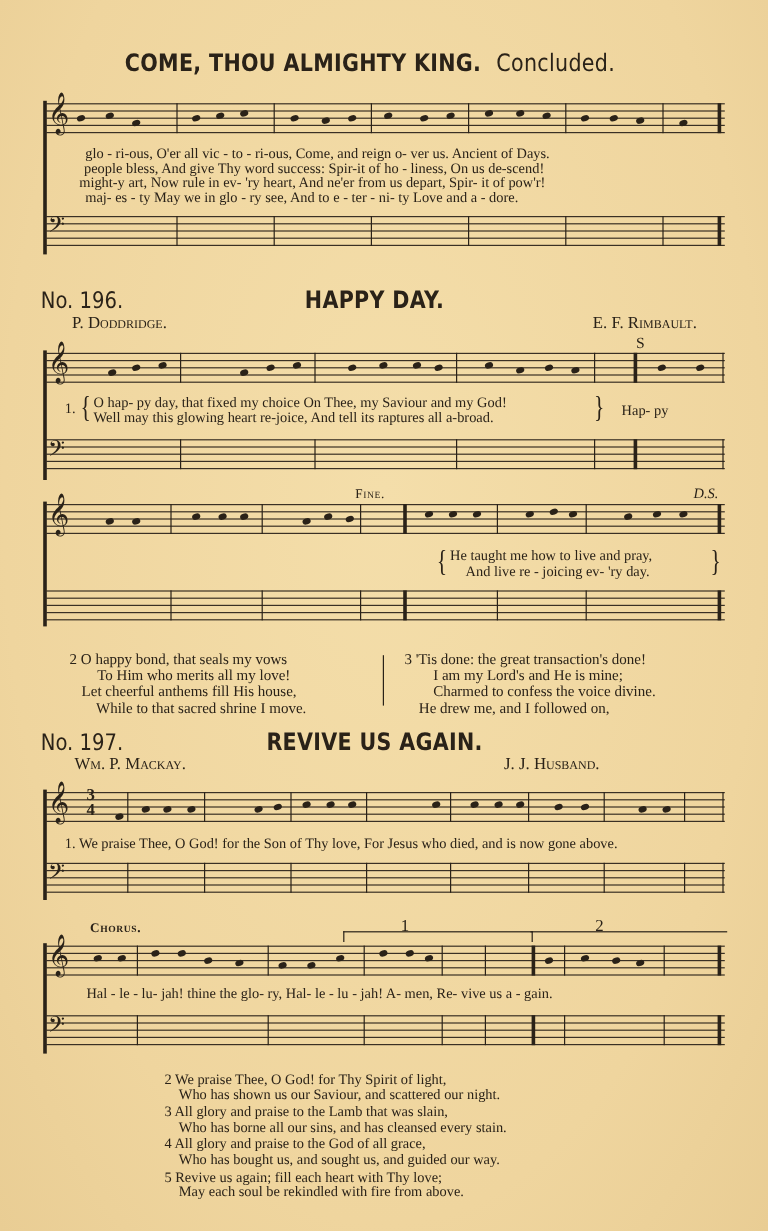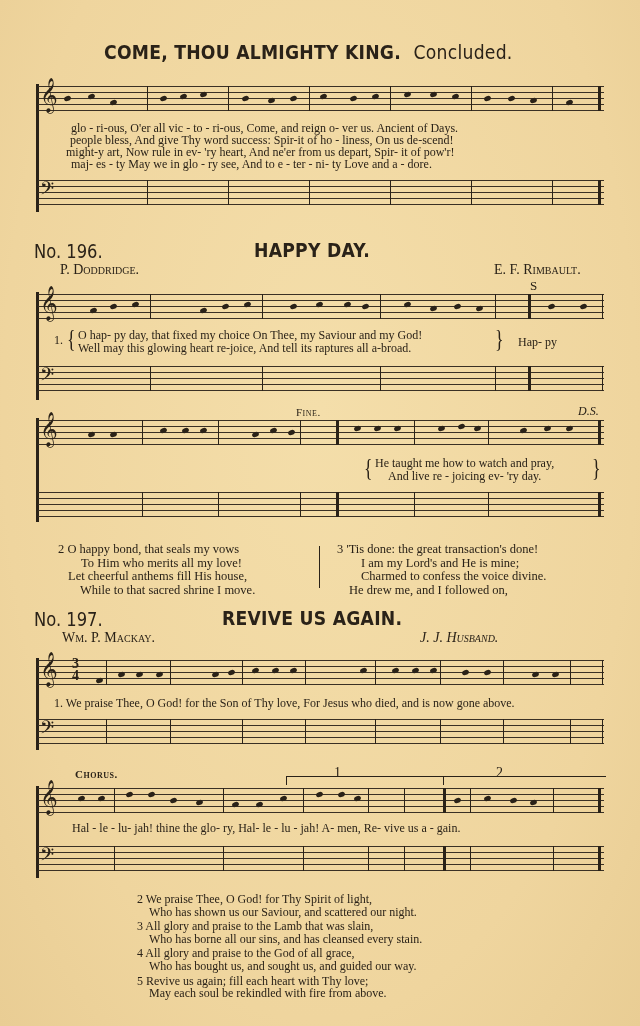--- a/index.html
+++ b/index.html
@@ -137,21 +137,21 @@
   <div class="clef" style="left:40px;top:414px;">𝄞</div>
   <div class="barline" style="left:142px;top:420px;height:25px;"></div>
   <div class="barline" style="left:218px;top:420px;height:25px;"></div>
   <div class="barline" style="left:300px;top:420px;height:25px;"></div>
   <div class="barline" style="left:336px;top:420px;height:25px;width:3px;"></div>
   <div class="barline" style="left:414px;top:420px;height:25px;"></div>
   <div class="barline" style="left:488px;top:420px;height:25px;"></div>
   <div class="barline" style="left:598px;top:420px;height:25px;width:3px;"></div>
 
   <div class="lyric" style="left:364px;top:462px;font-size:18px;transform:scaleY(1.4);">{</div>
-  <div class="lyric" style="left:375px;top:457px;">He taught me how to watch and pray,</div>
+  <div class="lyric" style="left:375px;top:457px;">He taught me how to live and pray,</div>
   <div class="lyric" style="left:388px;top:470px;">And live re - joicing ev- 'ry day.</div>
   <div class="lyric" style="left:592px;top:462px;font-size:18px;transform:scaleY(1.4);">}</div>
 
   <div class="staff" style="left:38px;top:492px;width:566px;height:26px;">
     <div class="line" style="top:0"></div>
       <div class="line" style="top:6px"></div>
       <div class="line" style="top:12px"></div>
       <div class="line" style="top:18px"></div>
       <div class="line" style="top:24px"></div>
   </div>
@@ -173,21 +173,21 @@
   <div class="verse" style="left:337px;top:543px;">
     <div><span>3</span> <span>'Tis done: the great transaction's done!</span></div>
     <div style="padding-left:24px">I am my Lord's and He is mine;</div>
     <div style="padding-left:24px">Charmed to confess the voice divine.</div>
     <div style="padding-left:12px">He drew me, and I followed on,</div>
   </div>
 
   <div class="abs numlabel" style="left:34px;top:608px;">No. 197.</div>
   <div class="abs title" style="left:222px;top:606px;">REVIVE US AGAIN.</div>
   <div class="abs credit" style="left:62px;top:630px;">Wm. P. Mackay.</div>
-  <div class="abs credit" style="left:420px;top:630px;font-style:italic;">J. J. Husband.</div>
+  <div class="abs credit" style="left:420px;top:630px;">J. J. Husband.</div>
 
   <div class="system-bar" style="left:36px;top:658px;height:92px;"></div>
   <div class="staff" style="left:38px;top:660px;width:566px;height:26px;">
     <div class="line" style="top:0"></div>
       <div class="line" style="top:6px"></div>
       <div class="line" style="top:12px"></div>
       <div class="line" style="top:18px"></div>
       <div class="line" style="top:24px"></div>
   </div>
   <div class="clef" style="left:40px;top:654px;">𝄞</div>

